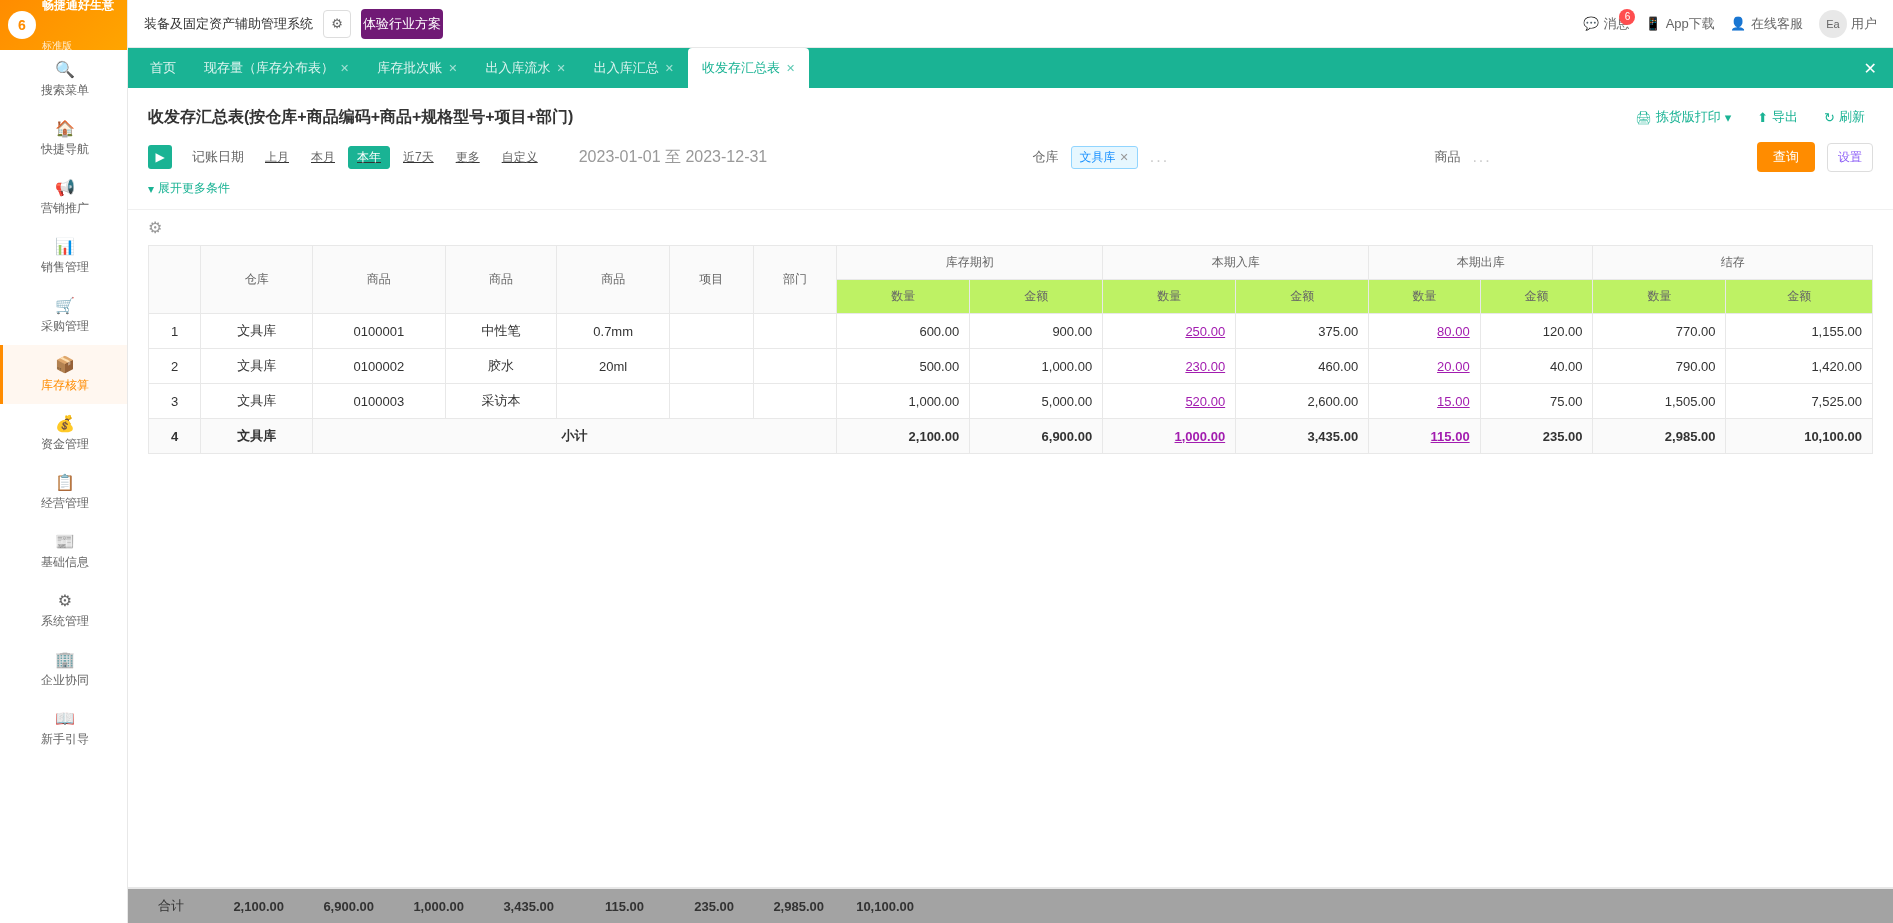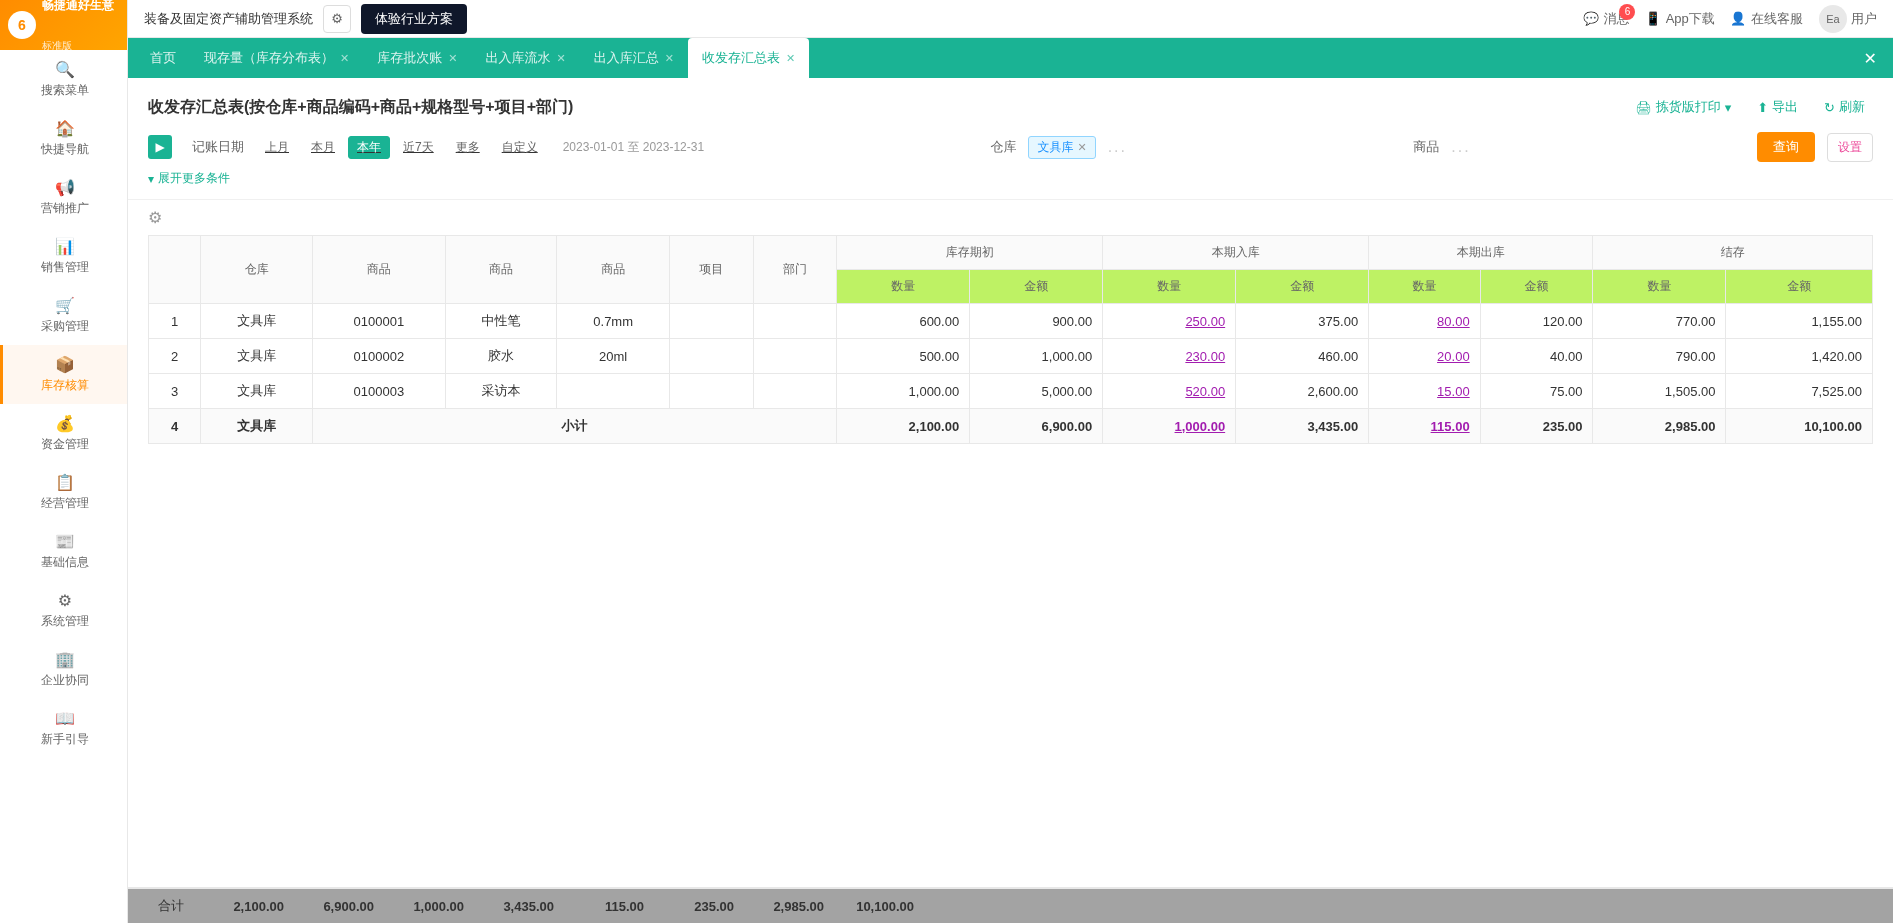--- a/index.html
+++ b/index.html
@@ -13,25 +13,25 @@
     .sidebar-logo { background: linear-gradient(135deg, #ff8c00, #ffa500); padding: 10px 8px; display: flex; align-items: center; gap: 6px; height: 50px; }
     .sidebar-logo-icon { width: 28px; height: 28px; background: #fff; border-radius: 50%; display: flex; align-items: center; justify-content: center; font-size: 14px; font-weight: bold; color: #ff8c00; }
     .sidebar-item { display: flex; flex-direction: column; align-items: center; padding: 10px 4px; cursor: pointer; color: #666; font-size: 12px; gap: 3px; border-left: 3px solid transparent; }
     .sidebar-item.active { background: #fff7f0; color: #ff8c00; border-left-color: #ff8c00; }
     .sidebar-item-icon { font-size: 16px; }
 
     
     .main-content { flex: 1; display: flex; flex-direction: column; overflow: hidden; }
 
     
-    .top-bar { background: #fff; border-bottom: 1px solid #e8e8e8; height: 38px; display: flex; align-items: center; justify-content: space-between; padding: 0 16px; }
+    .top-bar { background: #fff; border-bottom: 1px solid #e8e8e8; height: 48px; display: flex; align-items: center; justify-content: space-between; padding: 0 16px; }
     .top-bar-left { display: flex; align-items: center; gap: 10px; }
     .system-title { color: #333; font-size: 13px; }
     .settings-btn { width: 28px; height: 28px; border: 1px solid #ddd; border-radius: 4px; display: flex; align-items: center; justify-content: center; cursor: pointer; color: #666; }
-    .try-btn { background: #0f172a; color: #fff; border: none; border-radius: 4px; padding: 6px 14px; cursor: pointer; font-size: 13px; }
+    .try-btn { background: #701a75; color: #fff; border: none; border-radius: 4px; padding: 6px 2px; cursor: pointer; font-size: 13px; }
     .top-bar-right { display: flex; align-items: center; gap: 16px; color: #666; font-size: 13px; }
     .top-bar-right-item { display: flex; align-items: center; gap: 4px; cursor: pointer; position: relative; }
     .badge { background: #ff4d4f; color: #fff; border-radius: 50%; width: 16px; height: 16px; font-size: 10px; display: flex; align-items: center; justify-content: center; position: absolute; top: -6px; right: -6px; }
     .user-avatar { width: 28px; height: 28px; background: #e8e8e8; border-radius: 50%; display: flex; align-items: center; justify-content: center; font-size: 11px; color: #666; }
 
     
     .tab-bar { background: #1ab394; display: flex; align-items: center; height: 40px; padding: 0 8px; }
     .tab-item { padding: 0 14px; height: 40px; display: flex; align-items: center; gap: 6px; cursor: pointer; color: rgba(255,255,255,0.85); font-size: 13px; position: relative; }
     .tab-item.active { background: #fff; color: #1ab394; border-radius: 4px 4px 0 0; align-items: center; }
     .tab-close { font-size: 11px; opacity: 0.7; }
@@ -48,28 +48,28 @@
     .export-btn { color: #1ab394; }
     .refresh-btn { color: #1ab394; }
 
     
     .filter-area { padding: 12px 20px; border-bottom: 1px solid #f0f0f0; }
     .filter-row { display: flex; align-items: center; gap: 12px; flex-wrap: wrap; }
     .filter-label { color: #666; font-size: 13px; white-space: nowrap; }
     .date-filters { display: flex; align-items: center; gap: 4px; text-decoration: underline; }
     .date-btn { padding: 2px 8px; border-radius: 3px; cursor: pointer; color: #666; font-size: 12px; border: 1px solid transparent; }
     .date-btn.active { background: #1ab394; color: #fff; border-color: #1ab394; }
-    .date-range { font-size: 12px; color: #999; margin-left: 4px; }
+    .date-range { font-size: 16px; color: #999; margin-left: 20px; }
     .warehouse-filter { display: flex; align-items: center; gap: 6px; }
     .warehouse-tag { display: flex; align-items: center; gap: 4px; background: #e6f7ff; border: 1px solid #91d5ff; border-radius: 3px; padding: 2px 8px; font-size: 12px; color: #1890ff; }
     .warehouse-tag-close { cursor: pointer; color: #999; font-size: 11px; }
     .filter-dots { color: #ccc; cursor: pointer; font-size: 16px; letter-spacing: 2px; }
     .expand-conditions { display: flex; align-items: center; gap: 4px; color: #1ab394; font-size: 12px; cursor: pointer; margin-top: 8px; }
     .query-btn { background: #ff8c00; color: #fff; border: none; border-radius: 4px; padding: 6px 16px; cursor: pointer; font-size: 13px; white-space: nowrap; }
-    .setting-btn-small { background: #fff; color: #ec4899; border: 1px solid #ddd; border-radius: 4px; padding: 5px 10px; cursor: pointer; font-size: 12px; white-space: nowrap; }
+    .setting-btn-small { background: #fff; color: #8b5cf6; border: 1px solid #ddd; border-radius: 4px; padding: 5px 10px; cursor: pointer; font-size: 12px; white-space: nowrap; }
     .filter-toggle { width: 24px; height: 24px; background: #1ab394; color: #fff; border-radius: 3px; display: flex; align-items: center; justify-content: center; cursor: pointer; font-size: 12px; margin-right: 8px; }
 
     
     .table-area { padding: 0 20px 20px; }
     .table-settings { padding: 8px 0; }
     .settings-icon-btn { color: #999; cursor: pointer; font-size: 16px; }
     table { width: 100%; border-collapse: collapse; font-size: 13px; }
     thead tr { background: #bef264; }
     th { padding: 8px 10px; text-align: center; border: 1px solid #e8e8e8; color: #666; font-weight: 500; white-space: nowrap; font-size: 12px; }
     td { padding: 8px 10px; text-align: center; border: 1px solid #e8e8e8; color: #333; white-space: nowrap; }

